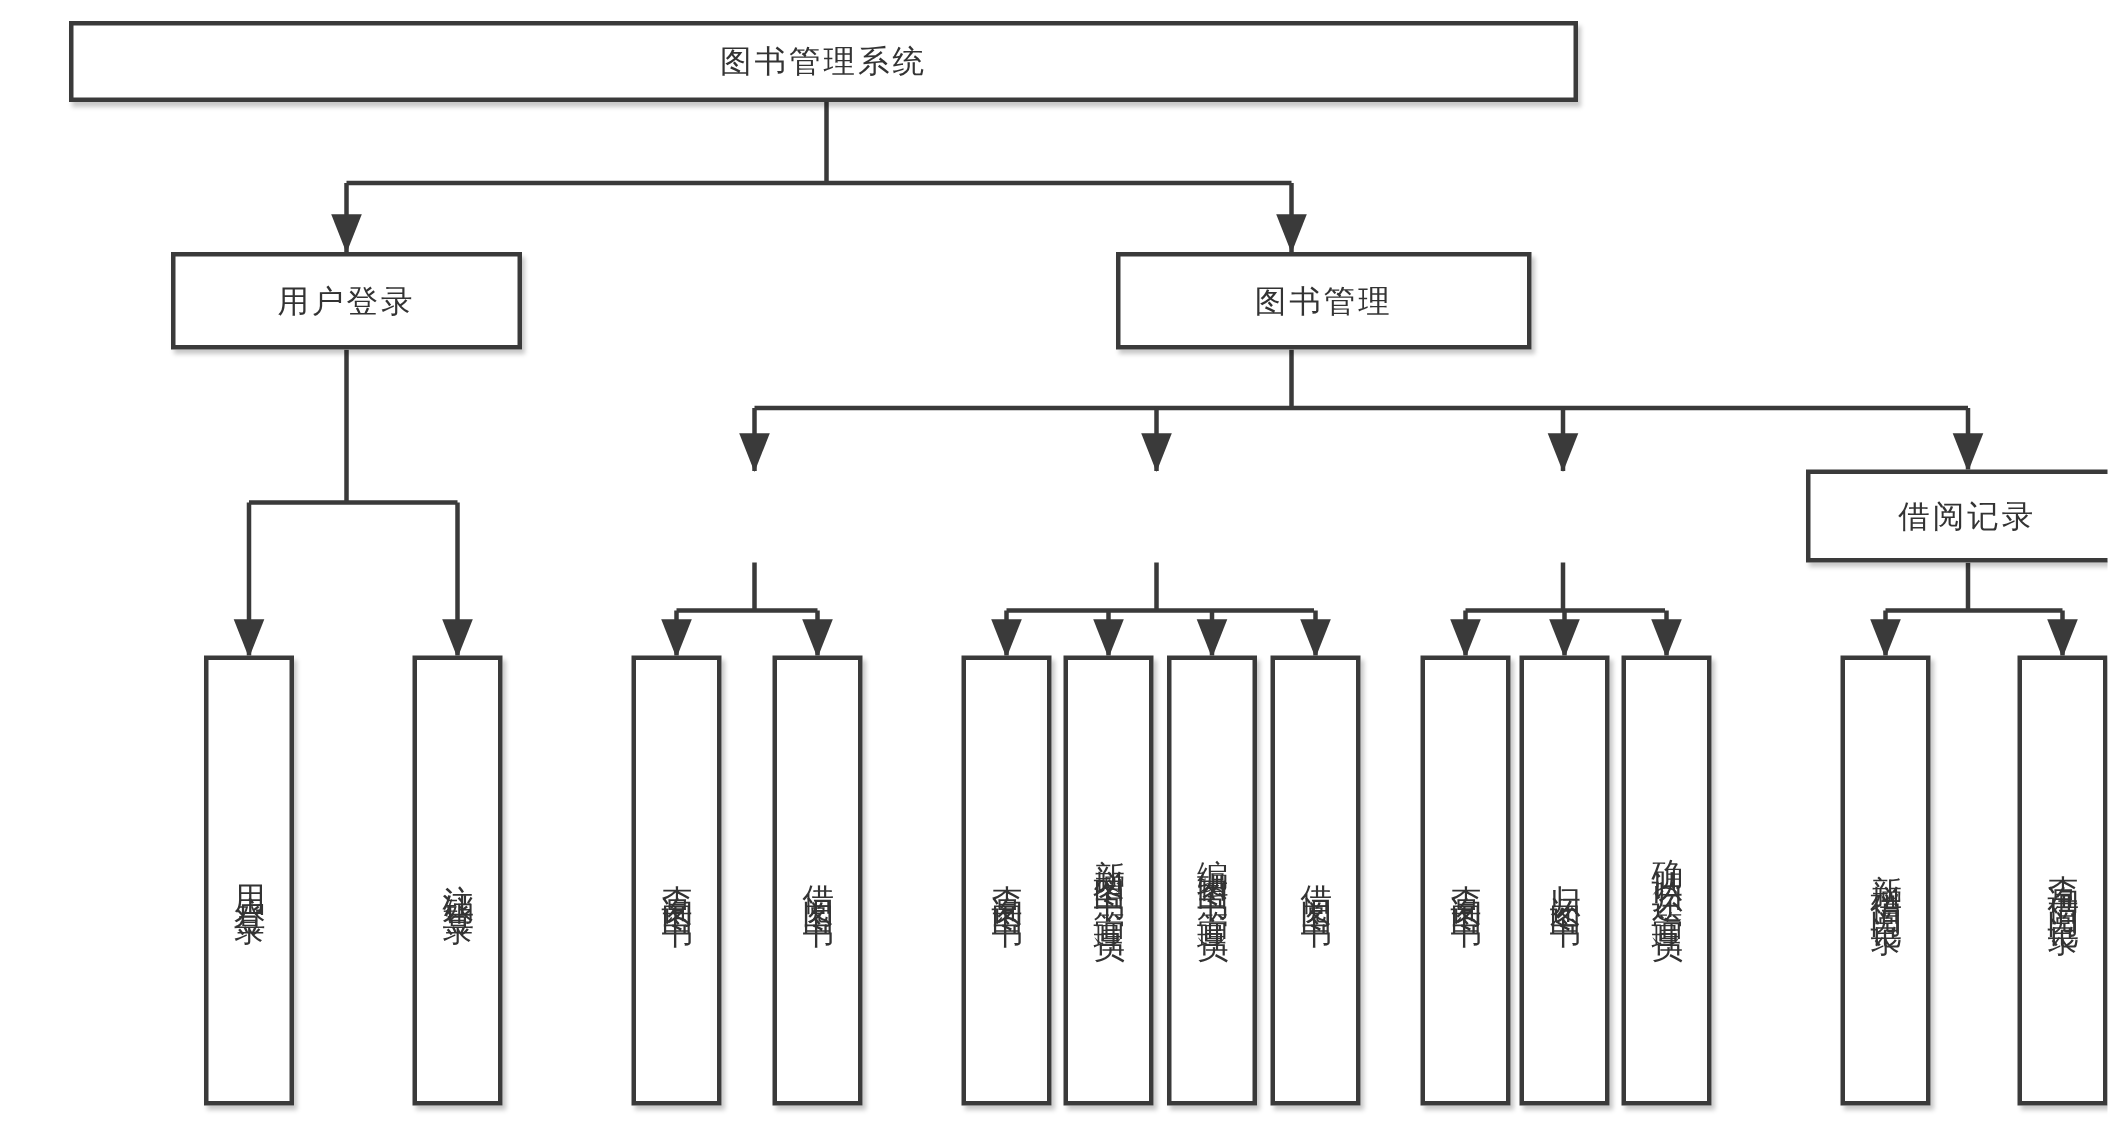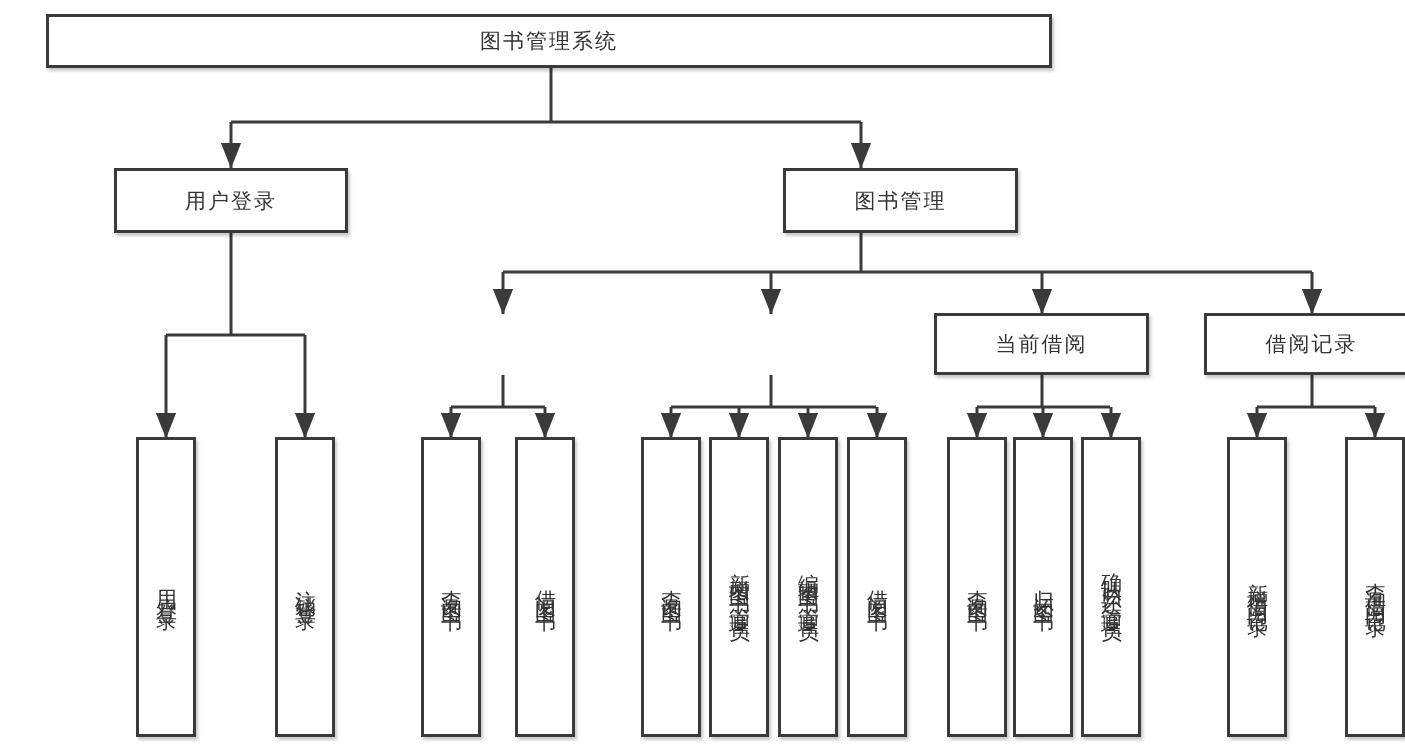--- a/index.html
+++ b/index.html
@@ -67,27 +67,24 @@
     <line x1="1343" y1="407" x2="1343" y2="438" stroke="#3a3a3a" stroke-width="3" marker-end="url(#ah)"></line>
   </svg>
 
   <div class="node h" style="left:14px;top:14px;width:1006px;height:54px;">
     <span class="lbl">图书管理系统</span>
   </div>
 
   <div class="node h" style="left:82px;top:168px;width:234px;height:65px;">
     <span class="lbl">用户登录</span>
   </div>
-  <div class="node h" style="left:751px;top:168px;width:235px;height:65px;text-align:center;">
+  <div class="node h" style="left:712px;top:168px;width:277px;height:65px;text-align:center;">
     <span class="lbl">图书管理</span>
   </div>
 
-  <div class="node h" style="left:902px;top:313px;width:215px;height:62px;">
-    <span class="lbl">当前借阅</span>
-  </div>
   <div class="node h" style="left:1172px;top:313px;width:215px;height:62px;">
     <span class="lbl">借阅记录</span>
   </div>
 
   <div class="node v" style="left:104px;top:437px;width:60px;height:300px;">
     <span class="lbl">用户登录</span>
   </div>
   <div class="node v" style="left:243px;top:437px;width:60px;height:300px;">
     <span class="lbl">注销登录</span>
   </div>

